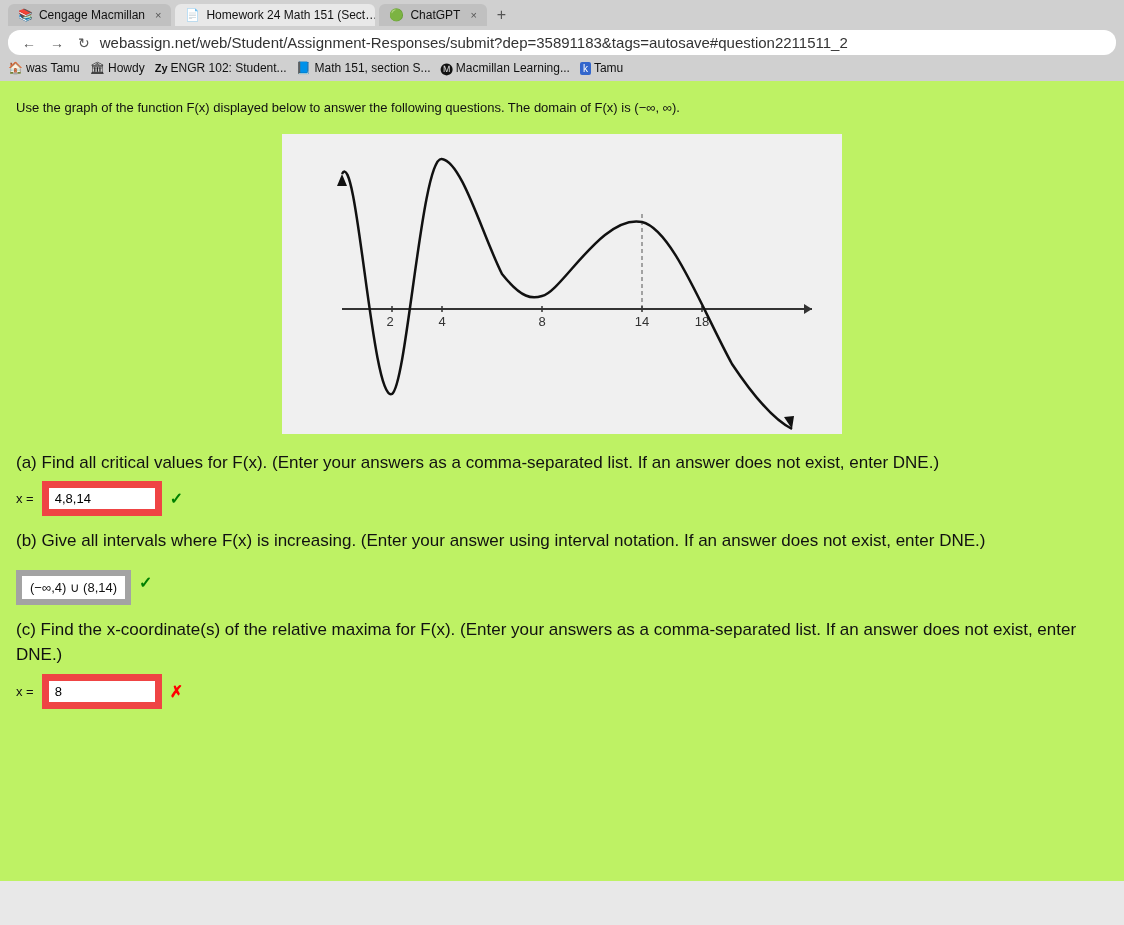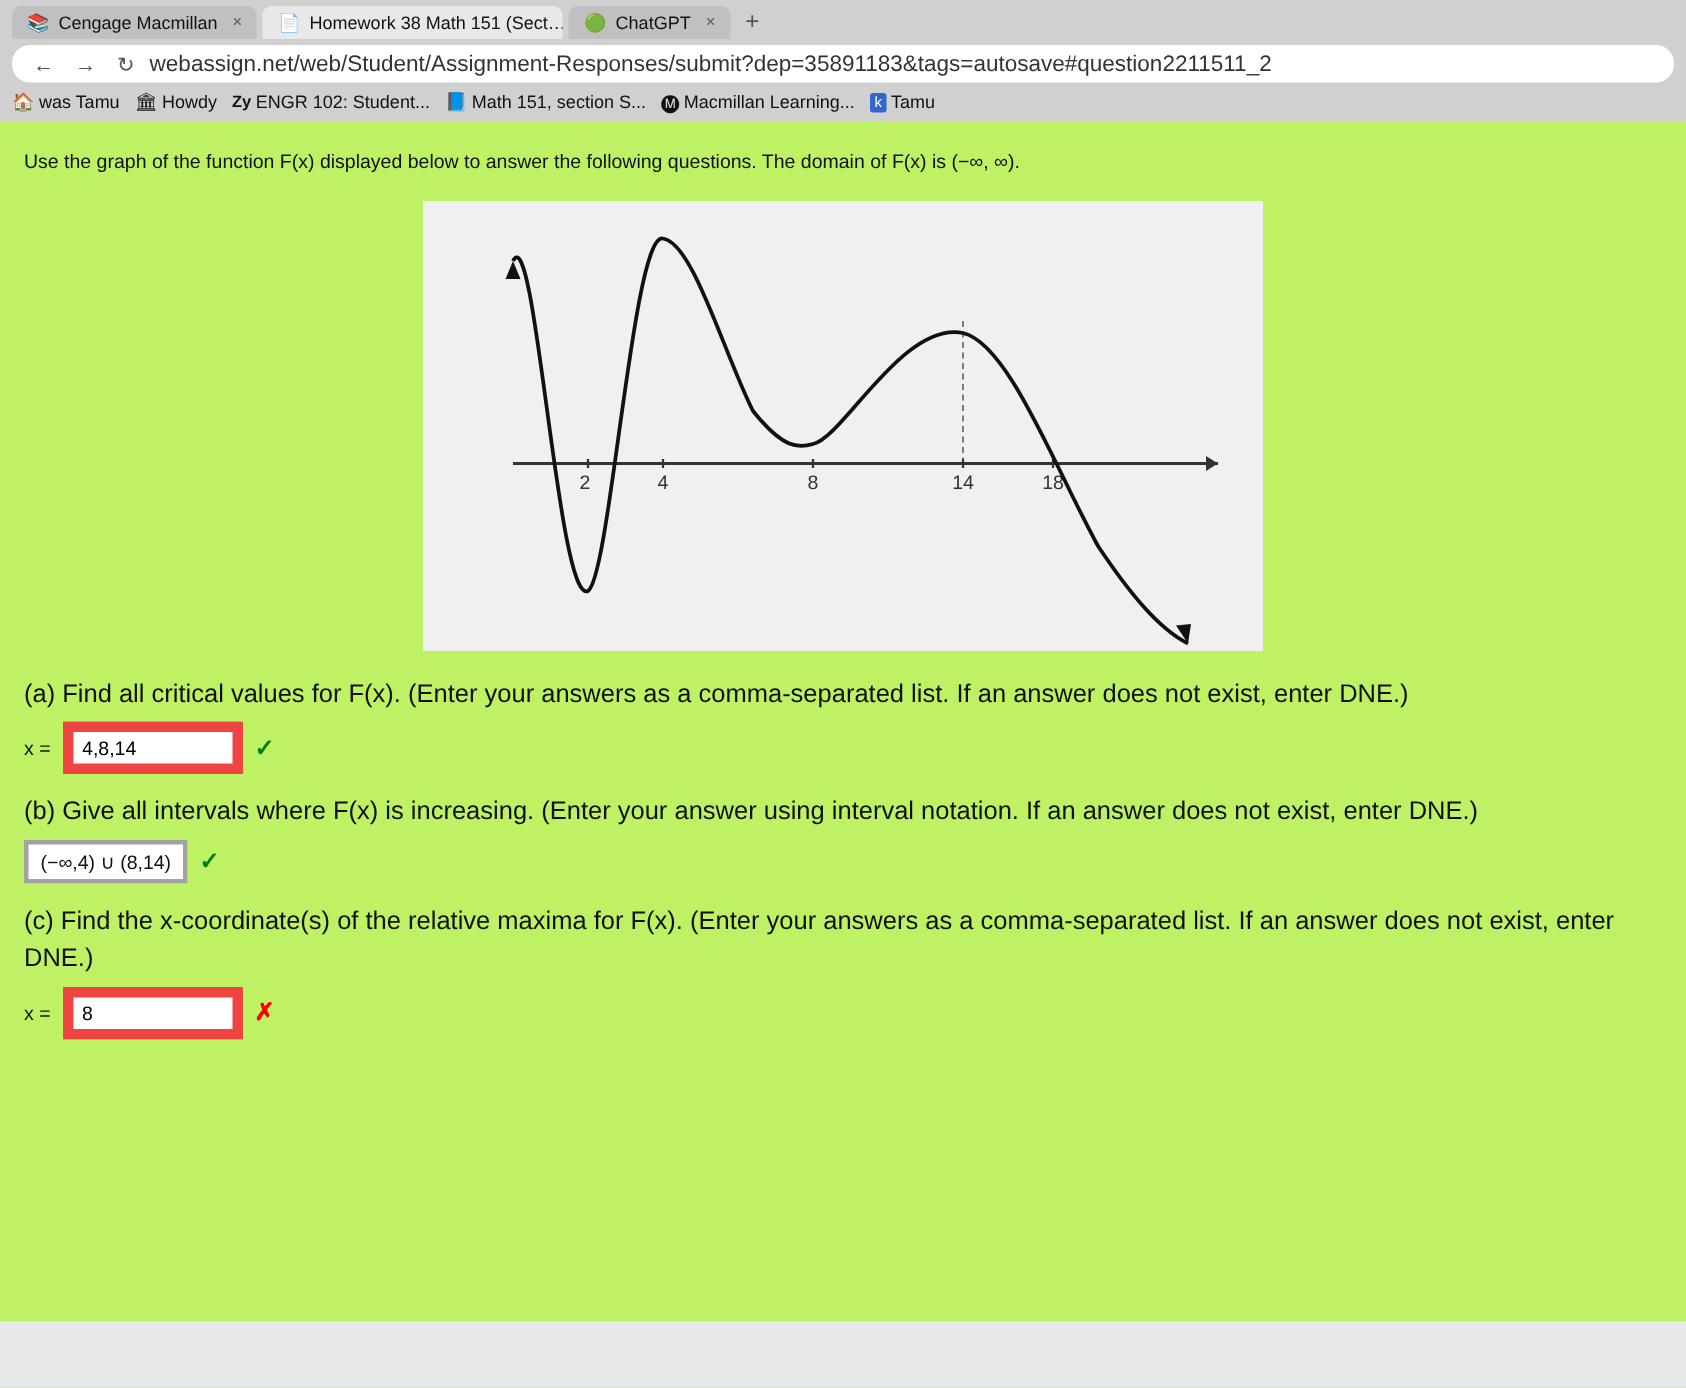--- a/index.html
+++ b/index.html
@@ -41,21 +41,21 @@
 <div class="browser-chrome">
 
   <div class="tab-bar">
     <div class="tab">
       <span>📚</span>
       <span>Cengage Macmillan</span>
       <span class="tab-close">×</span>
     </div>
     <div class="tab active">
       <span>📄</span>
-      <span>Homework 38 Math 151 (Sect…</span>
+      <span>Homework 24 Math 151 (Sect…</span>
 
     </div>
     <div class="tab">
       <span>🟢</span>
       <span>ChatGPT</span>
       <span class="tab-close">×</span>
     </div>
     <button class="tab-add">+</button>
   </div>
 
@@ -147,21 +147,21 @@
     <div class="answer-row">
       <span class="x-label">x =</span>
       <input class="answer-input" type="text" value="4,8,14" readonly="" style="width: 120px;">
       <span class="check-icon">✓</span>
     </div>
   </div>
 
   <div class="part-section">
     <div class="part-label">(b) Give all intervals where F(x) is increasing. (Enter your answer using interval notation. If an answer does not exist, enter DNE.)</div>
     <div class="answer-row">
-      <span class="interval-input" style="border:3px solid #a3a3a3;padding:4px 8px;background:white;font-size:13px;display:inline-block;">
+      <span class="interval-input" style="border:6px solid #a3a3a3;padding:4px 8px;background:white;font-size:13px;display:inline-block;margin-top:10px;">
         (−∞,4) ∪ (8,14)
       </span>
       <span class="check-icon">✓</span>
     </div>
   </div>
 
   <div class="part-section">
     <div class="part-label">(c) Find the x-coordinate(s) of the relative maxima for F(x). (Enter your answers as a comma-separated list. If an answer does not exist, enter DNE.)</div>
     <div class="answer-row">
       <span class="x-label">x =</span>

